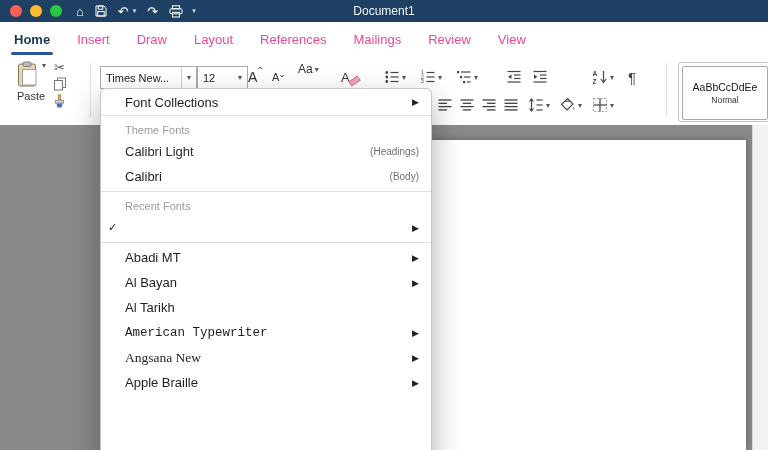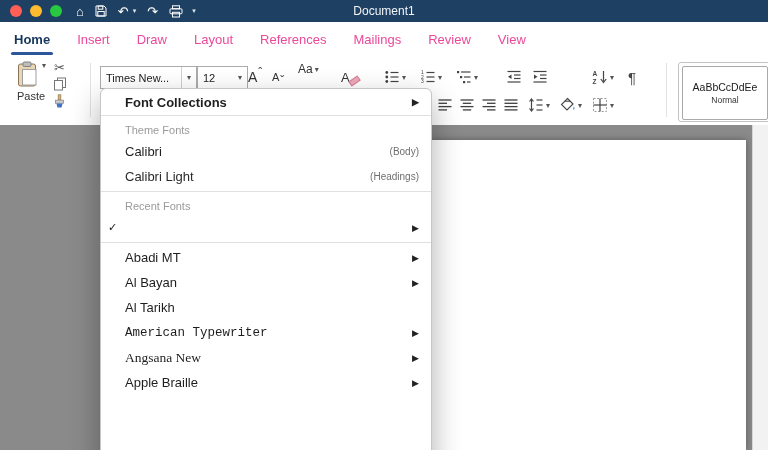--- a/index.html
+++ b/index.html
@@ -52,21 +52,21 @@
   .styles-name{font-size:8.5px;color:#333;}
 
   
   .canvas{position:absolute;top:125px;left:0;right:0;bottom:0;background:#8a8a8a;}
   .page{position:absolute;left:430px;right:22px;top:15px;bottom:0;background:#fff;box-shadow:0 0 7px rgba(0,0,0,.35);}
   .scrollbar{position:absolute;right:0;top:0;bottom:0;width:15px;background:#f2f2f2;border-left:1px solid #d6d6d6;}
 
   
   .font-menu{position:absolute;left:100px;top:88px;width:330px;height:382px;background:#fff;border:1px solid #c6c6c6;border-radius:6px;box-shadow:0 12px 30px rgba(0,0,0,.32);z-index:20;padding-top:2px;overflow:hidden;font-size:13px;color:#1e1e1e;}
   .mi{height:25px;display:flex;align-items:center;padding:0 12px 0 24px;position:relative;}
-  .mi-first{height:22px;font-weight:bold;}
+  .mi-first{height:22px;}
   .mi-check{position:absolute;left:7px;font-size:11px;color:#111;}
   .mi-arrow{margin-left:auto;font-size:9px;color:#222;}
   .mi-note{margin-left:auto;font-size:10px;color:#6f6f6f;}
   .mhdr{padding:6px 18px 2px 24px;font-size:11px;line-height:13px;color:#9a9a9a;}
   .msep{height:1px;background:#e0e0e0;margin:2px 0;}
   .fw-light{font-weight:300;color:#2a2a2a;}
   .f-serif{font-family:"Liberation Serif",serif;font-size:13.5px;}
   .f-typewriter{font-family:"Liberation Mono",monospace;font-size:12.5px;}
   .f-mono{font-family:"DejaVu Sans Mono",monospace;font-size:12.5px;}
   .f-script{font-family:"DejaVu Serif",serif;font-style:italic;font-size:12.5px;}
@@ -345,27 +345,27 @@
 
   <div class="font-menu">
     <div class="mi mi-first">
       <span class="mi-label">Font Collections</span>
       <span class="mi-arrow">▶</span>
     </div>
     <div class="msep"></div>
 
     <div class="mhdr">Theme Fonts</div>
     <div class="mi">
+      <span class="mi-label fw-light">Calibri Light</span>
+      <span class="mi-note">(Headings)</span>
+    </div>
+    <div class="mi">
       <span class="mi-label">Calibri</span>
       <span class="mi-note">(Body)</span>
     </div>
-    <div class="mi">
-      <span class="mi-label fw-light">Calibri Light</span>
-      <span class="mi-note">(Headings)</span>
-    </div>
     <div class="msep"></div>
 
     <div class="mhdr">Recent Fonts</div>
     <div class="mi">
       <span class="mi-check">✓</span>
       <span class="mi-arrow">▶</span>
     </div>
     <div class="msep"></div>
 
     <div class="mi">

